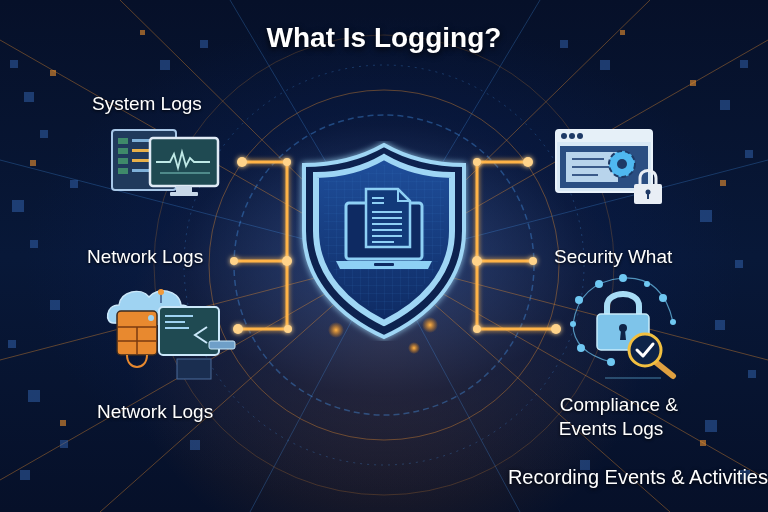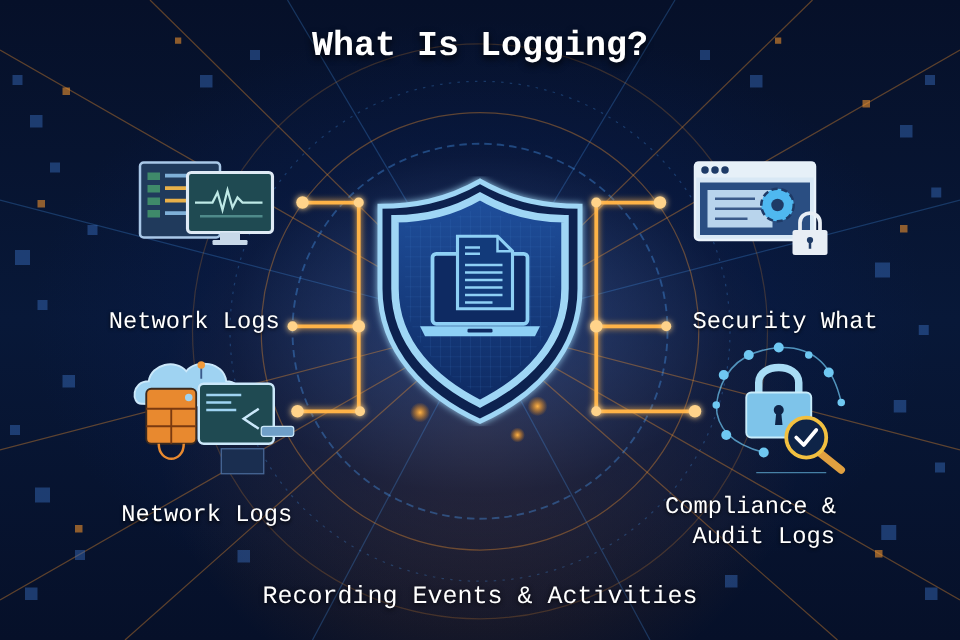--- a/index.html
+++ b/index.html
@@ -1,25 +1,25 @@
 <!DOCTYPE html>
 <html><head>
 <meta charset="utf-8">
 <style>
   html,body{margin:0;padding:0;}
   body{width:768px;height:512px;overflow:hidden;background:#050d22;font-family:"Liberation Sans","DejaVu Sans",sans-serif;}
   .stage{position:relative;width:768px;height:512px;overflow:hidden;
     background:
       radial-gradient(ellipse at 384px 260px, rgba(40,90,180,0.55) 0px, rgba(10,30,80,0.4) 200px, rgba(5,13,34,0) 360px),
       radial-gradient(ellipse at 384px 340px, rgba(230,120,30,0.25) 0px, rgba(5,13,34,0) 260px),
-      linear-gradient(180deg,#061029 0%,#081838 50%,#061029 100%); font-family: Liberation Mono, monospace;}
+      linear-gradient(180deg,#061029 0%,#081838 50%,#061029 100%);}
   .bg{position:absolute;left:0;top:0;width:768px;height:512px;}
   .label{position:absolute;color:#fff;font-size:19px;white-space:nowrap;text-shadow:0 1px 3px rgba(0,0,0,0.9);}
   .title{position:absolute;left:0;width:768px;top:22px;text-align:center;color:#fff;font-weight:bold;font-size:28px;text-shadow:0 2px 6px rgba(0,0,0,0.9);}
-  .footer{position:absolute;left:0;width:768px;top:466px;text-align:center;color:#fff;font-size:20px;text-shadow:0 1px 4px rgba(0,0,0,0.9);}
+  .footer{position:absolute;left:0;width:768px;top:466px;text-align:right;color:#fff;font-size:20px;text-shadow:0 1px 4px rgba(0,0,0,0.9);}
   .icon{position:absolute;}
 </style>
 </head>
 <body>
 
 <div class="stage">
 
   <svg class="bg" viewBox="0 0 768 512">
     <defs>
       <radialGradient id="glowC" cx="50%" cy="50%" r="50%">
@@ -131,20 +131,21 @@
         <circle cx="528" cy="162" r="5"></circle>
       <circle cx="477" cy="261" r="5"></circle>
         <circle cx="533" cy="261" r="4"></circle>
       <circle cx="477" cy="329" r="4"></circle>
         <circle cx="556" cy="329" r="5"></circle>
     </g>
   </svg>
 
   <div class="title">What Is Logging?</div>
 
+  <div class="label" style="left:92px;top:93px;">System Logs</div>
   <svg class="icon" style="left:110px;top:128px;" width="112" height="70" viewBox="0 0 112 70">
     <rect x="2" y="2" width="64" height="60" rx="3" fill="#203a5c" stroke="#a9c8e8" stroke-width="2"></rect>
     <rect x="8" y="10" width="10" height="6" fill="#3f8a6a"></rect>
       <rect x="22" y="11" width="30" height="3" fill="#7fb0d8"></rect>
     <rect x="8" y="20" width="10" height="6" fill="#3f8a6a"></rect>
       <rect x="22" y="21" width="30" height="3" fill="#e8b04a"></rect>
     <rect x="8" y="30" width="10" height="6" fill="#3f8a6a"></rect>
       <rect x="22" y="31" width="30" height="3" fill="#e8b04a"></rect>
     <rect x="8" y="40" width="10" height="6" fill="#3f8a6a"></rect>
       <rect x="22" y="41" width="30" height="3" fill="#7fb0d8"></rect>
@@ -217,22 +218,22 @@
     <path d="M44,44 L44,34 C44,18 76,18 76,34 L76,44" fill="none" stroke="#a8dcf5" stroke-width="6"></path>
     <rect x="34" y="42" width="52" height="36" rx="4" fill="#7ec4ea" stroke="#c8ecfb" stroke-width="1.5"></rect>
     <circle cx="60" cy="56" r="4" fill="#0e2448"></circle>
       <path d="M58,58 L57,68 L63,68 L62,58 Z" fill="#0e2448"></path>
     <line x1="90" y1="88" x2="110" y2="104" stroke="#e0a040" stroke-width="6" stroke-linecap="round"></line>
     <circle cx="82" cy="78" r="16" fill="#0e2448" stroke="#f2c040" stroke-width="3"></circle>
     <polyline points="74,78 80,84 90,72" fill="none" stroke="#ffffff" stroke-width="3" stroke-linecap="round" stroke-linejoin="round"></polyline>
     <line x1="42" y1="106" x2="98" y2="106" stroke="#6fc8f2" stroke-opacity="0.6" stroke-width="1"></line>
   </svg>
 
-  <div class="label" style="left:532px;top:394px;width:130px;text-align:center;">Compliance &amp;</div>
-  <div class="label" style="left:546px;top:418px;width:130px;text-align:center;">Audit Logs</div>
+  <div class="label" style="left:548px;top:394px;width:130px;text-align:right;">Compliance &amp;</div>
+  <div class="label" style="left:546px;top:418px;width:130px;text-align:center;">Events Logs</div>
 
   <svg class="icon" style="left:296px;top:141px;" width="176" height="200" viewBox="0 0 176 200">
     <defs>
       <linearGradient id="shieldFill" x1="0" y1="0" x2="0" y2="1">
         <stop offset="0%" stop-color="#1f4f9c"></stop>
         <stop offset="100%" stop-color="#0e2a62"></stop>
       </linearGradient>
       <pattern id="grid" width="8" height="8" patternUnits="userSpaceOnUse">
         <path d="M8,0 L0,0 0,8" fill="none" stroke="#3a78c8" stroke-opacity="0.35" stroke-width="0.6"></path>
       </pattern>

